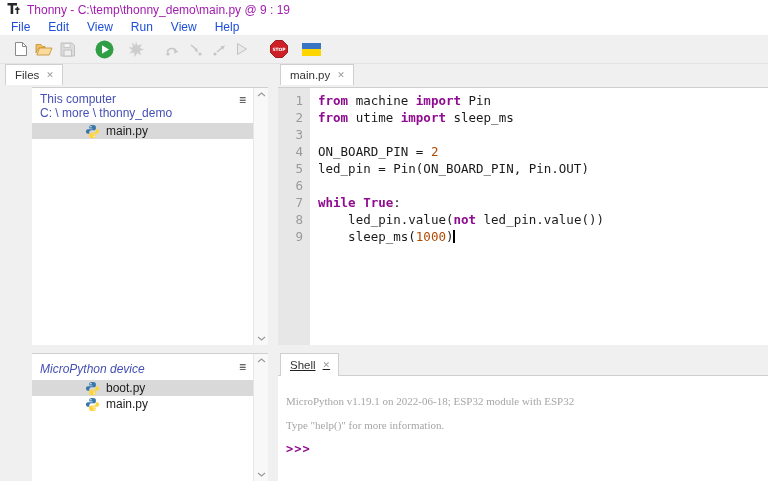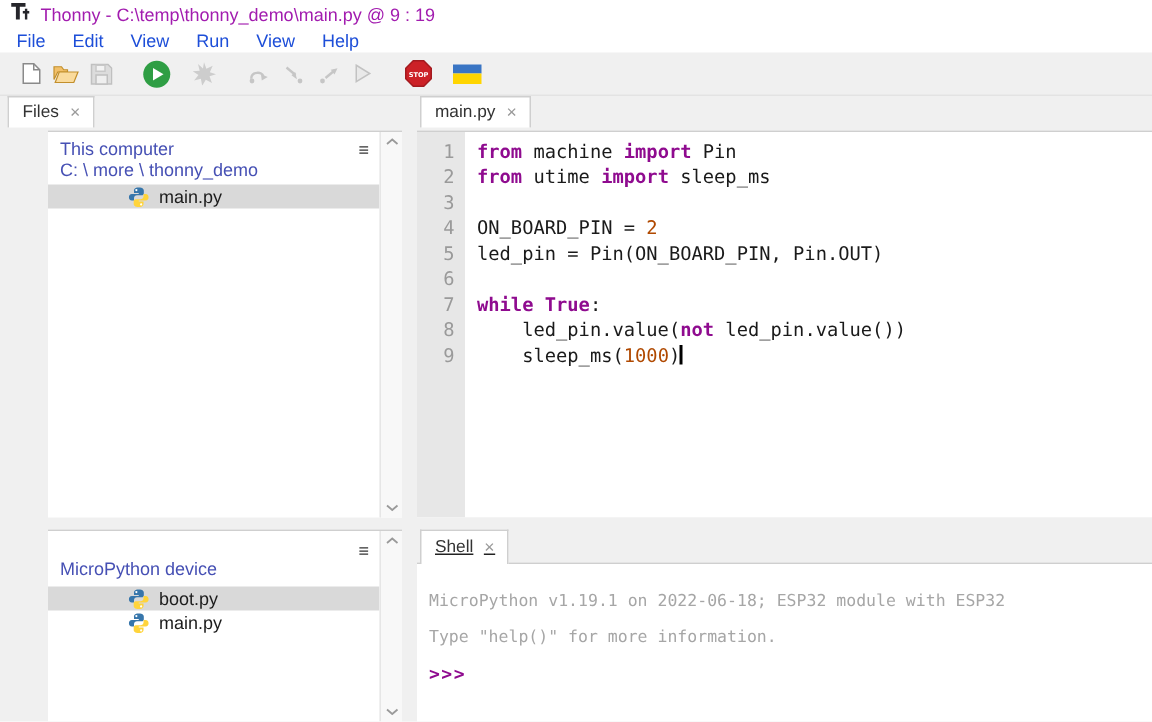--- a/index.html
+++ b/index.html
@@ -34,21 +34,21 @@
          padding:4px 8px 4px 9px; font-size:11.5px; color:#333; display:flex; align-items:center; gap:7px; }
   .tab-close { color:#9a9a9a; font-size:9px; line-height:9px; }
 
   .panel { background:#fff; border-top:1px solid #cfcfcf; position:relative;margin-left:32px; }
   .files-panel { height:258px; }
   .h-divider { height:8px; background:#f0f0f0; }
   .device-panel { height:128px; }
 
   .panel-links { padding:4px 0 3px 8px; }
   .plink { font-size:12px; line-height:14px; color:#4650b4; cursor:pointer; white-space:nowrap; }
-  .panel-header { padding:16px 0 3px 8px; }
+  .panel-header { padding:5px 0 3px 8px;font-style:italic; }
 
   .menu-btn { position:absolute; top:7px; right:22px; font-size:12px; line-height:10px; color:#333; cursor:pointer; }
   .device-panel .menu-btn { top:8px; }
 
   .file-row { height:16px; display:flex; align-items:center; gap:6px; padding-left:53px; font-size:12px; color:#1c1c1c;
               width:calc(100% - 15px); cursor:default; }
   .file-row.selected { background:#d9d9d9; }
   .file-icon { width:15px; height:15px; display:inline-flex; }
 
   .scrollbar { position:absolute; top:0; right:0; bottom:0; width:15px; background:#f8f8f8; border-left:1px solid #e6e6e6;
@@ -62,21 +62,21 @@
   .code { padding:4px 0 0 8px; white-space:pre; color:#1a1a1a; flex:1;border-radius:11px; }
   .code-line { height:17px; }
   .tk-k { color:#8f0b8f; font-weight:bold; }
   .tk-n { color:#b04900; }
   .caret { display:inline-block; width:1.5px; height:13px; background:#000; vertical-align:-2px; }
 
   
   .shell-tabrow { height:22px; display:flex; padding-left:2px;text-decoration:underline; }
   .shell { flex:1; background:#fff; border-top:1px solid #cfcfcf; padding:13px 0 0 8px;
            font-family:"DejaVu Sans Mono", monospace; font-size:11px; }
-  .shell-line { color:#a6a6a6; line-height:24px; white-space:pre; }
+  .shell-line { color:#a6a6a6; line-height:24px; white-space:pre;font-family:Liberation Serif, serif; }
   .shell-prompt { color:#8f0b8f; font-weight:bold; line-height:24px; font-size:12px; letter-spacing:1px; }
 </style>
 </head>
 <body>
 
 <div class="window">
 
   <div class="titlebar">
     <span>
       <svg width="13" height="13" viewBox="0 0 13 13">

